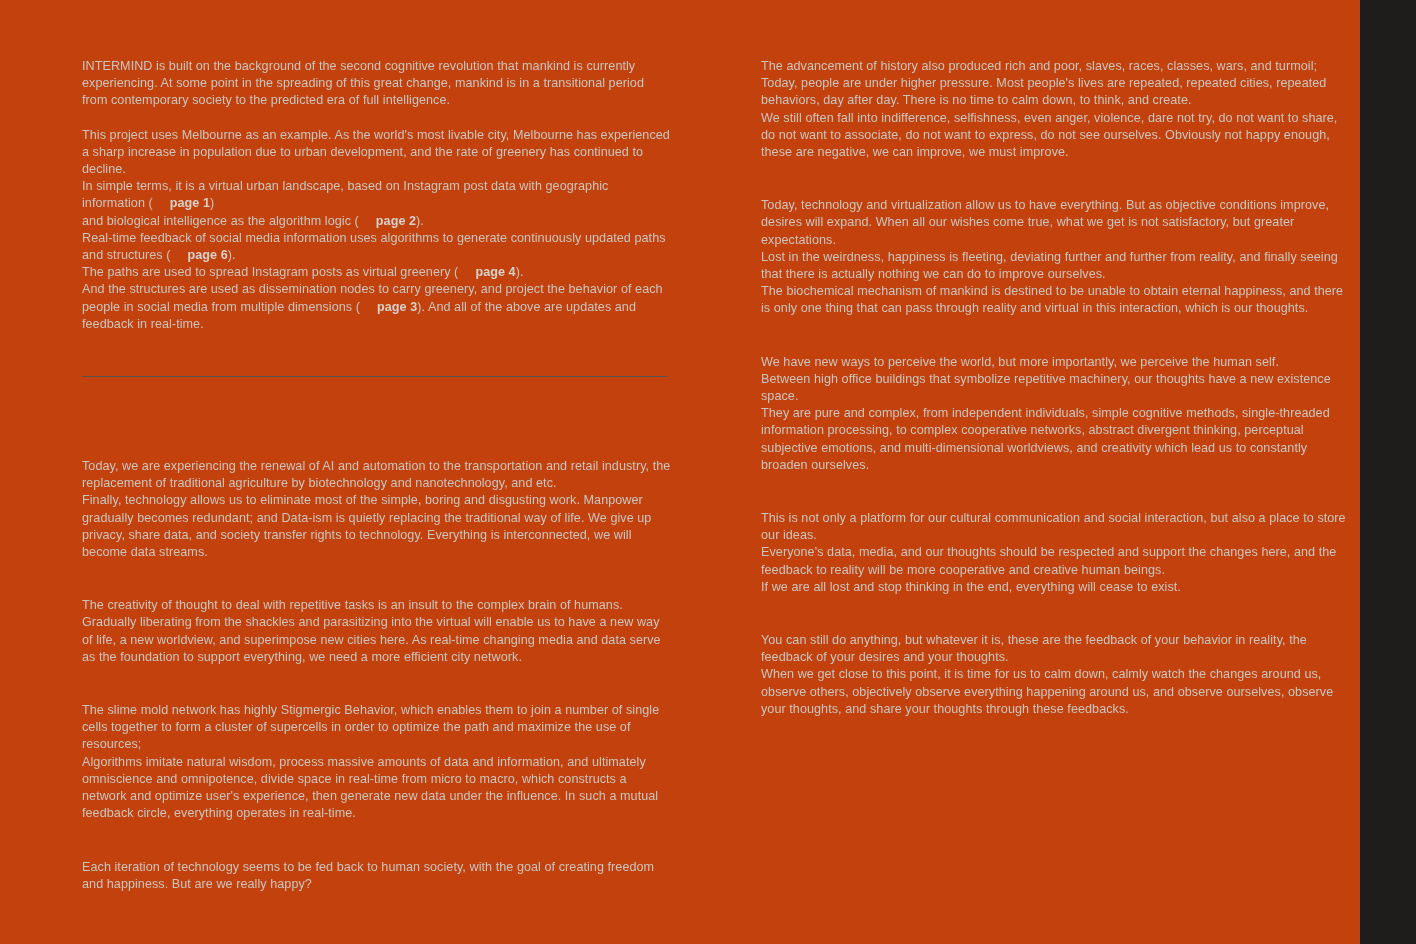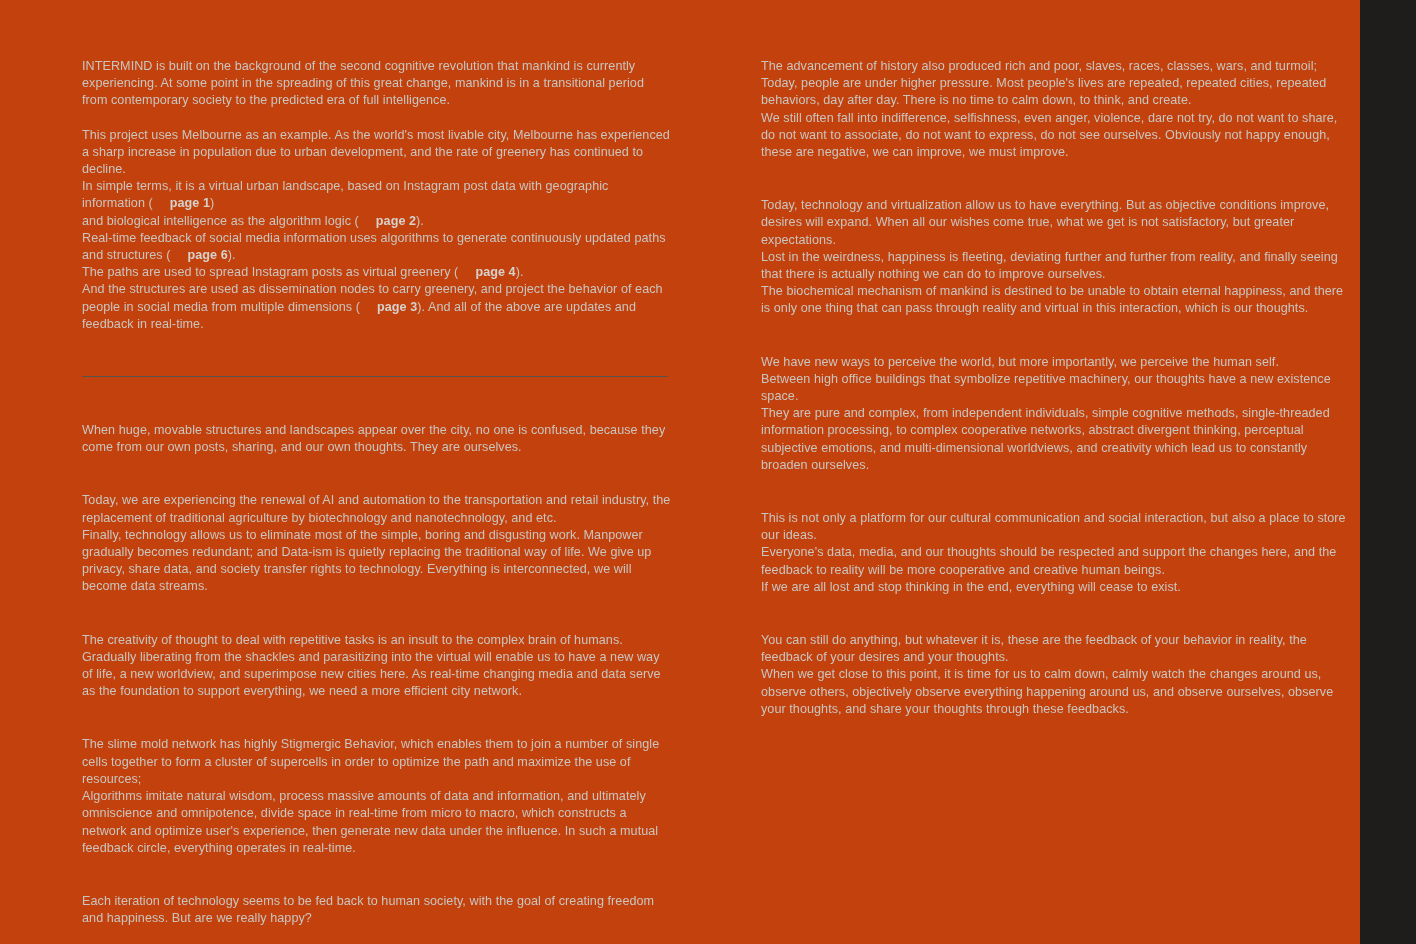--- a/index.html
+++ b/index.html
@@ -73,21 +73,20 @@
 The paths are used to spread Instagram posts as virtual greenery (</span><span class="page-ref">page 4</span><span>).
 And the structures are used as dissemination nodes to carry greenery, and project the behavior of each people in social media from multiple dimensions (</span><span class="page-ref">page 3</span><span>). And all of the above are updates and feedback in real-time.</span></p>
 
     <div class="gap-sm"></div>
 
 
     <div class="gap-md"></div>
     <hr class="divider">
     <div class="gap-xl"></div>
 
-    <p class="para">When huge, movable structures and landscapes appear over the city, no one is confused, because they come from our own posts, sharing, and our own thoughts. They are ourselves.</p>
 
     <div class="gap-lg"></div>
 
     <p class="para">Today, we are experiencing the renewal of AI and automation to the transportation and retail industry, the replacement of traditional agriculture by biotechnology and nanotechnology, and etc.
 Finally, technology allows us to eliminate most of the simple, boring and disgusting work. Manpower gradually becomes redundant; and Data-ism is quietly replacing the traditional way of life. We give up privacy, share data, and society transfer rights to technology. Everything is interconnected, we will become data streams.</p>
 
     <div class="gap-lg"></div>
 
     <p class="para">The creativity of thought to deal with repetitive tasks is an insult to the complex brain of humans. Gradually liberating from the shackles and parasitizing into the virtual will enable us to have a new way of life, a new worldview, and superimpose new cities here. As real-time changing media and data serve as the foundation to support everything, we need a more efficient city network.</p>
 

